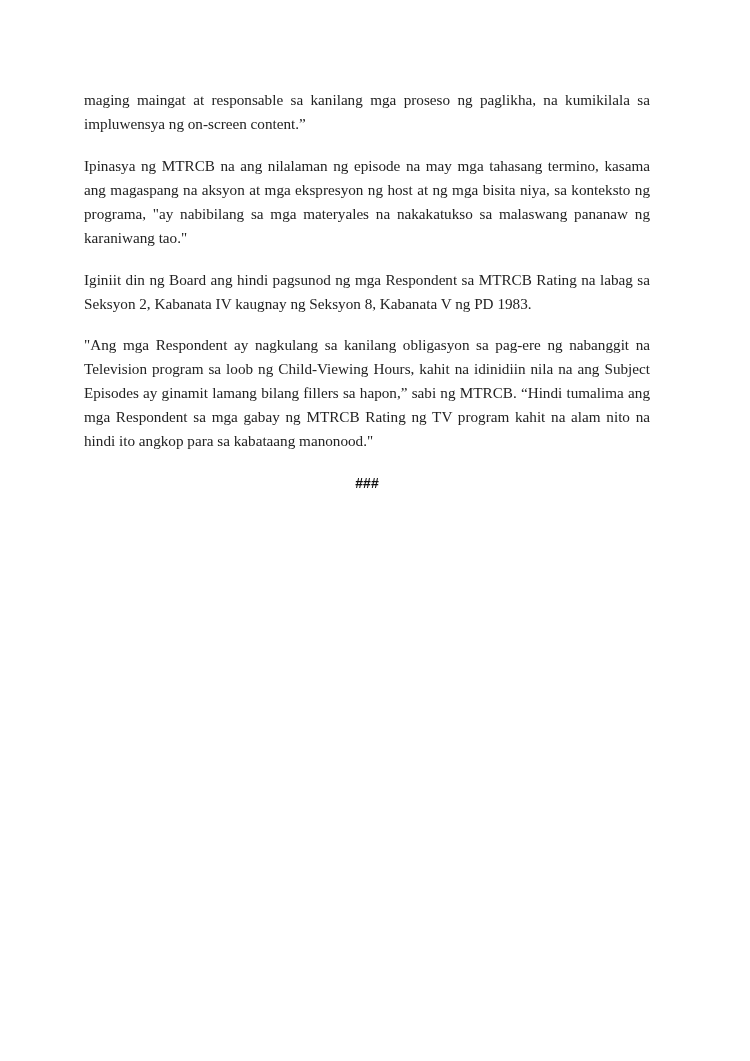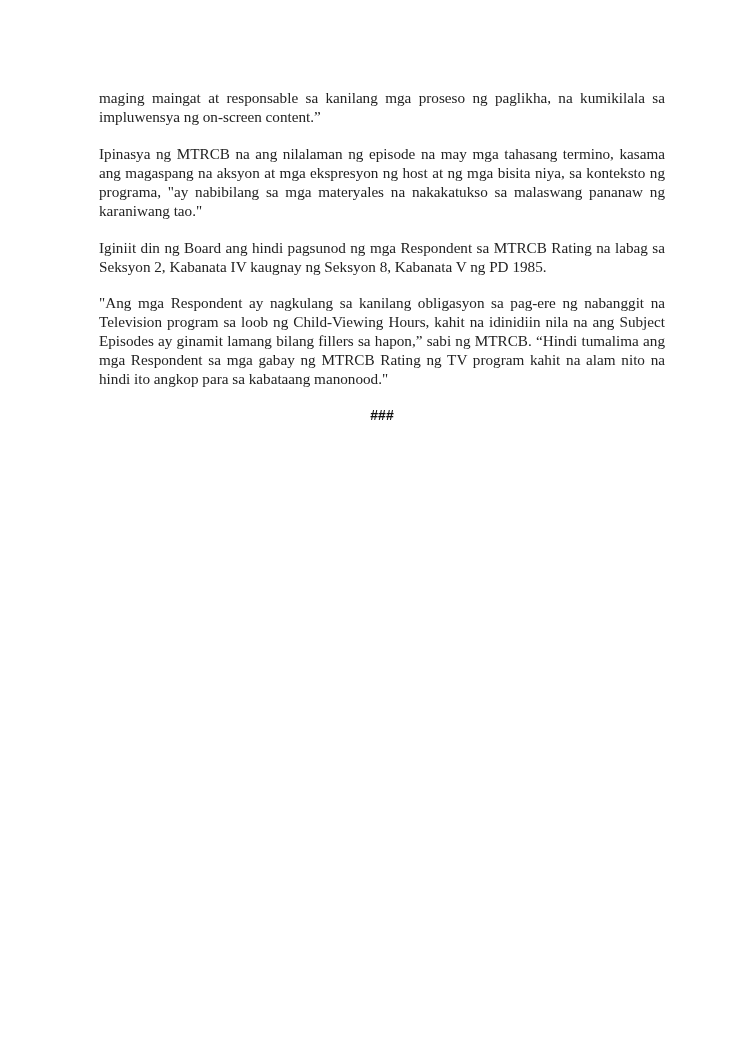--- a/index.html
+++ b/index.html
@@ -1,40 +1,40 @@
 <!DOCTYPE html>
 <html><head>
   <meta charset="utf-8">
   <style>
     html, body { margin: 0; padding: 0; background: #ffffff; }
     body { width: 750px; height: 1061px; position: relative; overflow: hidden; }
     .page {
       position: absolute;
-      left: 99px;
+      left: 84px;
       top: 88px;
       width: 566px;
       font-family: "Liberation Serif", "DejaVu Serif", serif;
       font-size: 15.2px;
-      line-height: 19px;
+      line-height: 24px;
       color: #222222;
       text-align: justify;
     }
     .page p { margin: 0 0 17.8px 0; }
     .page p.last-line-left { text-align-last: left; }
     .end-mark {
       text-align: center;
       font-family: "Liberation Sans", "DejaVu Sans", sans-serif;
       font-weight: bold;
       font-size: 14px;
       margin-top: 4px;
       color: #111111;
     }
   </style>
 </head>
 <body>
 
 <div class="page">
   <p class="last-line-left">maging maingat at responsable sa kanilang mga proseso ng paglikha, na kumikilala sa impluwensya ng on-screen content.”</p>
   <p class="last-line-left">Ipinasya ng MTRCB na ang nilalaman ng episode na may mga tahasang termino, kasama ang magaspang na aksyon at mga ekspresyon ng host at ng mga bisita niya, sa konteksto ng programa, "ay nabibilang sa mga materyales na nakakatukso sa malaswang pananaw ng karaniwang tao."</p>
-  <p class="last-line-left">Iginiit din ng Board ang hindi pagsunod ng mga Respondent sa MTRCB Rating na labag sa Seksyon 2, Kabanata IV kaugnay ng Seksyon 8, Kabanata V ng PD 1985.</p>
+  <p class="last-line-left">Iginiit din ng Board ang hindi pagsunod ng mga Respondent sa MTRCB Rating na labag sa Seksyon 2, Kabanata IV kaugnay ng Seksyon 8, Kabanata V ng PD 1983.</p>
   <p class="last-line-left">"Ang mga Respondent ay nagkulang sa kanilang obligasyon sa pag-ere ng nabanggit na Television program sa loob ng Child-Viewing Hours, kahit na idinidiin nila na ang Subject Episodes ay ginamit lamang bilang fillers sa hapon,” sabi ng MTRCB. “Hindi tumalima ang mga Respondent sa mga gabay ng MTRCB Rating ng TV program kahit na alam nito na hindi ito angkop para sa kabataang manonood."</p>
   <div class="end-mark">###</div>
 </div>
 
 </body></html>

